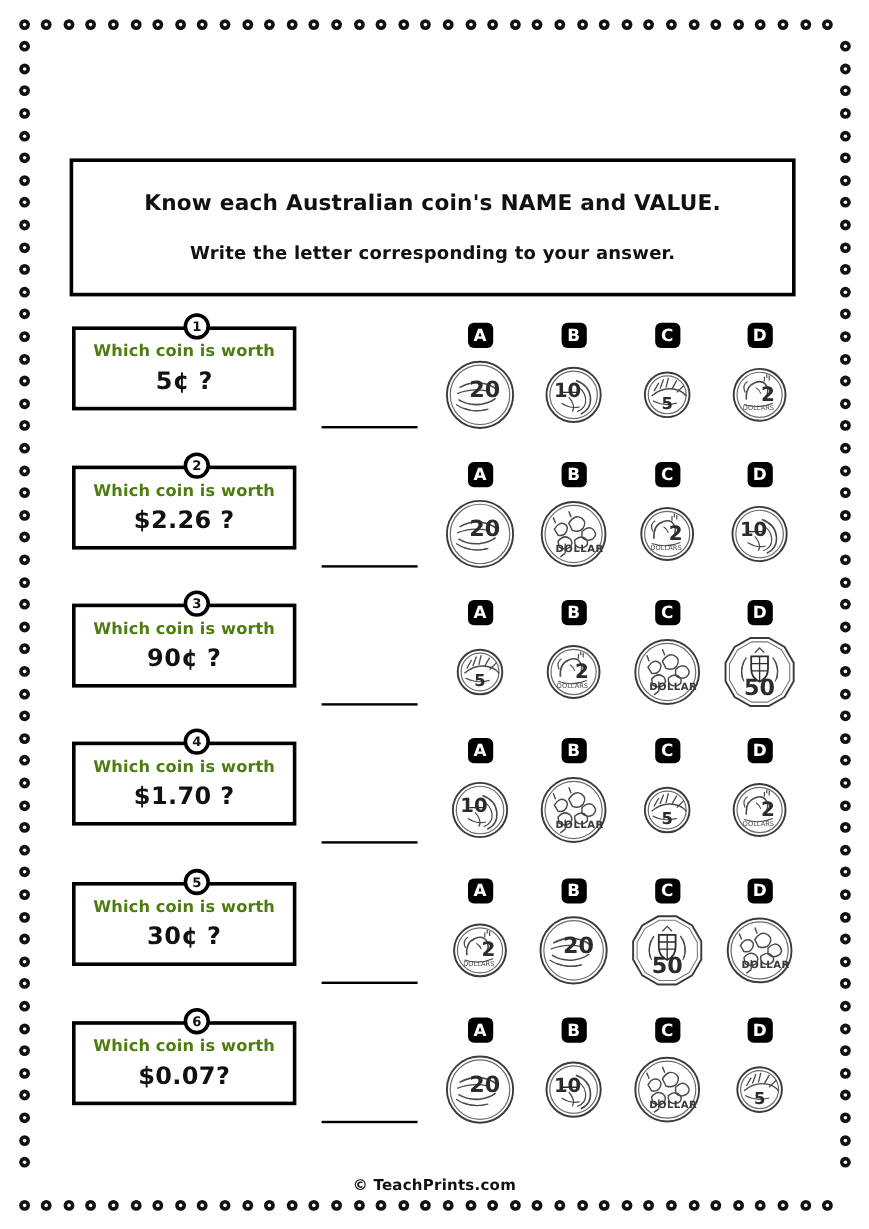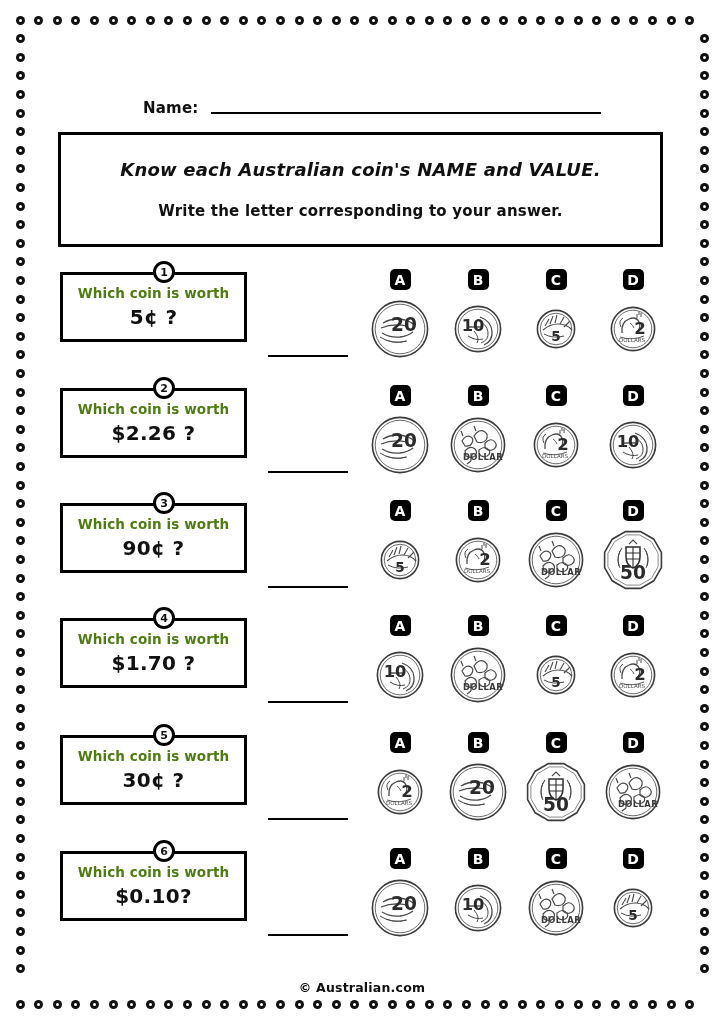--- a/index.html
+++ b/index.html
@@ -47,21 +47,21 @@
     font-family:"DejaVu Sans","Liberation Sans",sans-serif;}
   .name-line{width:390px;height:0;border-bottom:2.5px solid #000;margin-left:13px;margin-bottom:3px;}
 
   
   .instr{
     position:absolute;left:58px;top:132px;width:605px;height:115px;
     border:3px solid #000;background:#fff;
     display:flex;flex-direction:column;align-items:center;justify-content:center;
     box-sizing:border-box;
   }
-  .instr .l1{font-size:18px;font-weight:600;color:#111;letter-spacing:.2px;font-style:italic;}
+  .instr .l1{font-size:18px;font-weight:600;color:#111;letter-spacing:.2px;}
   .instr .l2{font-size:15px;font-weight:600;color:#111;letter-spacing:.2px;margin-top:22px;}
 
   
   .qrow{position:absolute;left:0;width:724px;}
   .qbox{
     position:absolute;left:60px;width:187px;height:70px;
     border:3.5px solid #000;background:#fff;box-sizing:border-box;
     display:flex;flex-direction:column;align-items:center;justify-content:center;
   }
   .qbox .ql1{font-size:13.5px;font-weight:600;color:#4d7c0f;letter-spacing:.1px;}
@@ -267,24 +267,20 @@
       <div class="dot" style="left: 699.5px; top: 908.3px;"></div>
       <div class="dot" style="left: 15.5px; top: 926.9px;"></div>
       <div class="dot" style="left: 699.5px; top: 926.9px;"></div>
       <div class="dot" style="left: 15.5px; top: 945.5px;"></div>
       <div class="dot" style="left: 699.5px; top: 945.5px;"></div>
       <div class="dot" style="left: 15.5px; top: 964.1px;"></div>
       <div class="dot" style="left: 699.5px; top: 964.1px;"></div>
     </div>
 
 
-  <div class="name-row">
-    <span class="name-label">Name:</span>
-    <span class="name-line"></span>
-  </div>
 
   <div class="instr">
     <div class="l1">Know each Australian coin's NAME and VALUE.</div>
     <div class="l2">Write the letter corresponding to your answer.</div>
   </div>
 
   <div id="questions">
       <div class="qrow" style="top: 0px;">
         <div class="qnum" style="top: 261px;">1</div>
         <div class="qbox" style="top: 272px;">
@@ -601,21 +597,21 @@
         <path d="M21 36 v8 M21 44 l-4 3"></path>
       </g>
       <text x="33" y="43" font-family="DejaVu Sans, sans-serif" font-size="8.4" font-weight="600" fill="#3a3a3a" text-anchor="middle" letter-spacing="0.4">DOLLAR</text>
     </svg>
         </div>
       </div>
       <div class="qrow" style="top: 0px;">
         <div class="qnum" style="top: 840px;">6</div>
         <div class="qbox" style="top: 851px;">
           <div class="ql1">Which coin is worth</div>
-          <div class="ql2">$0.10?</div>
+          <div class="ql2">$0.07?</div>
         </div>
         <div class="ansline" style="top: 934px;"></div>
         <div class="badge" style="left: 389.5px; top: 848px;">A</div>
         <div class="coin" style="left: 371px; top: 879px;">
           <svg width="58" height="58" viewBox="0 0 58 58">
             <circle cx="29" cy="29" r="27.6" fill="#fff" stroke="#3b3b3b" stroke-width="1.6"></circle>
           <circle cx="29" cy="29" r="24.8" fill="none" stroke="#6b6b6b" stroke-width="1"></circle>
       <path d="M12 23 q10 -6 22 -3 q7 2 10 6" stroke="#4a4a4a" fill="none" stroke-width="1.3"></path>
       <path d="M10 28 q12 -5 26 -2" stroke="#4a4a4a" fill="none" stroke-width="1.1"></path>
       <path d="M11 33 q8 5 18 4 q8 -1 13 -5" stroke="#4a4a4a" fill="none" stroke-width="1.3"></path>
@@ -662,14 +658,14 @@
           <circle cx="20" cy="20" r="15.8" fill="none" stroke="#6b6b6b" stroke-width="1"></circle>
       <path d="M9 17 l4 -7 M14 15 l3 -8 M19 14 l2 -8 M24 15 l4 -7 M28 18 l6 -6" stroke="#4a4a4a" fill="none" stroke-width="1.1"></path>
       <path d="M7 21 q7 -6 15 -6 q9 0 14 6" stroke="#4a4a4a" fill="none" stroke-width="1.2"></path>
       <path d="M8 25 q9 5 20 2" stroke="#4a4a4a" fill="none" stroke-width="1"></path>
       <text x="20" y="32" font-family="DejaVu Sans, sans-serif" font-size="13.600000000000001" font-weight="600" fill="#2b2b2b" text-anchor="middle">5</text>
     </svg>
         </div>
       </div>
     </div>
 
-  <div class="footer">© Australian.com</div>
+  <div class="footer">© TeachPrints.com</div>
 </div>
 
 </body></html>

